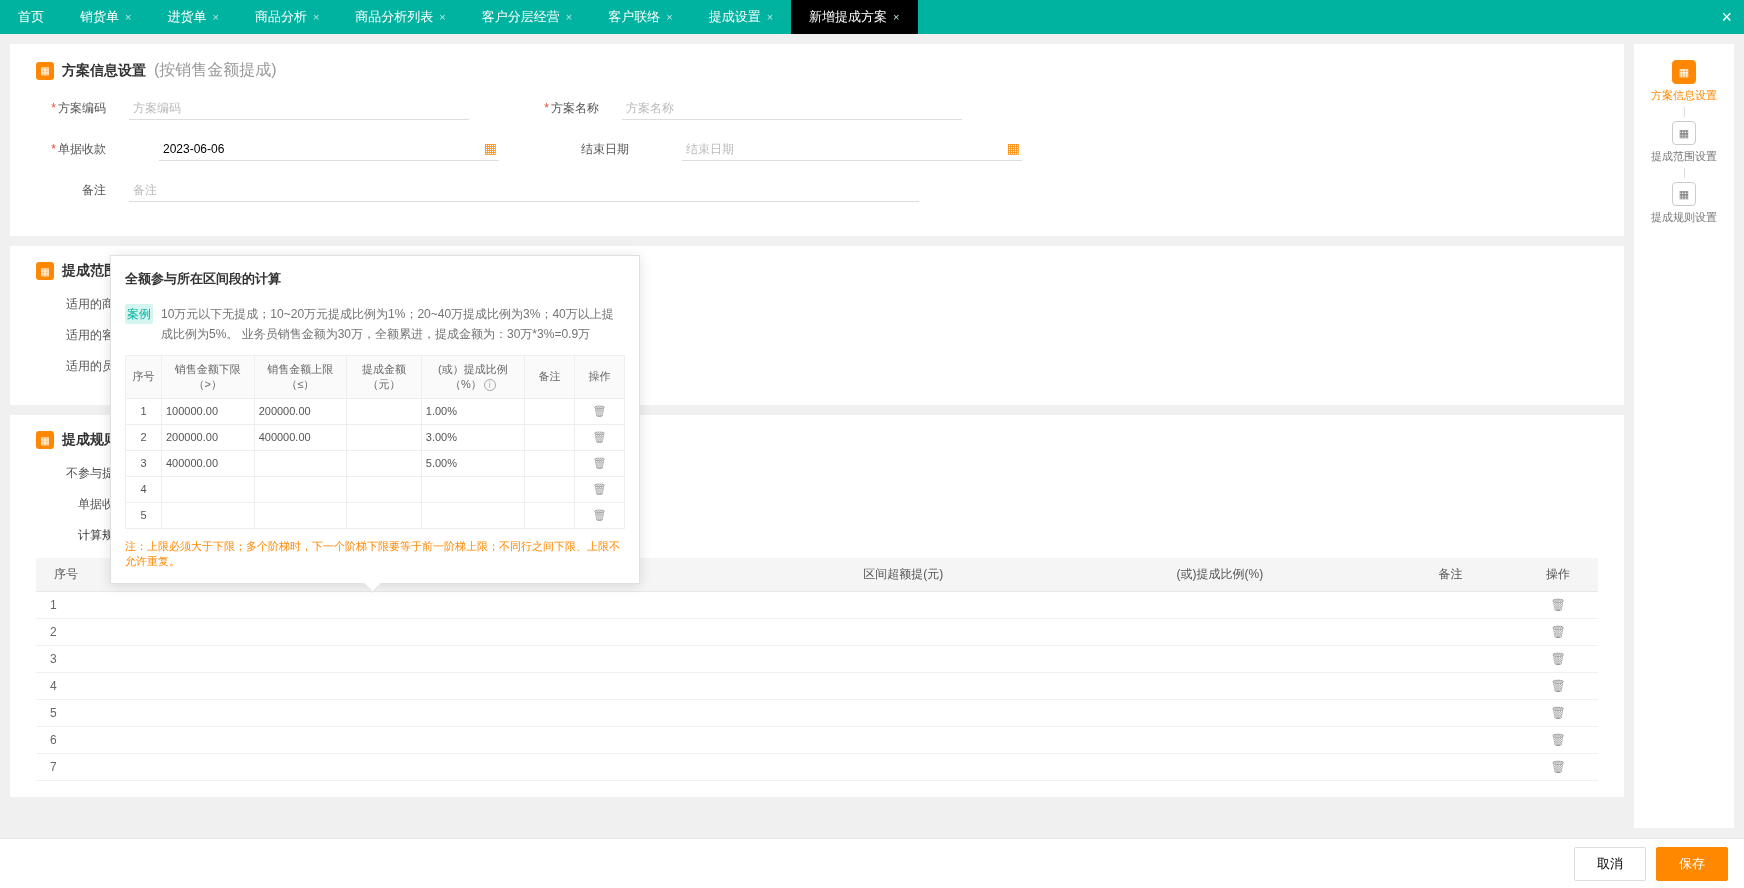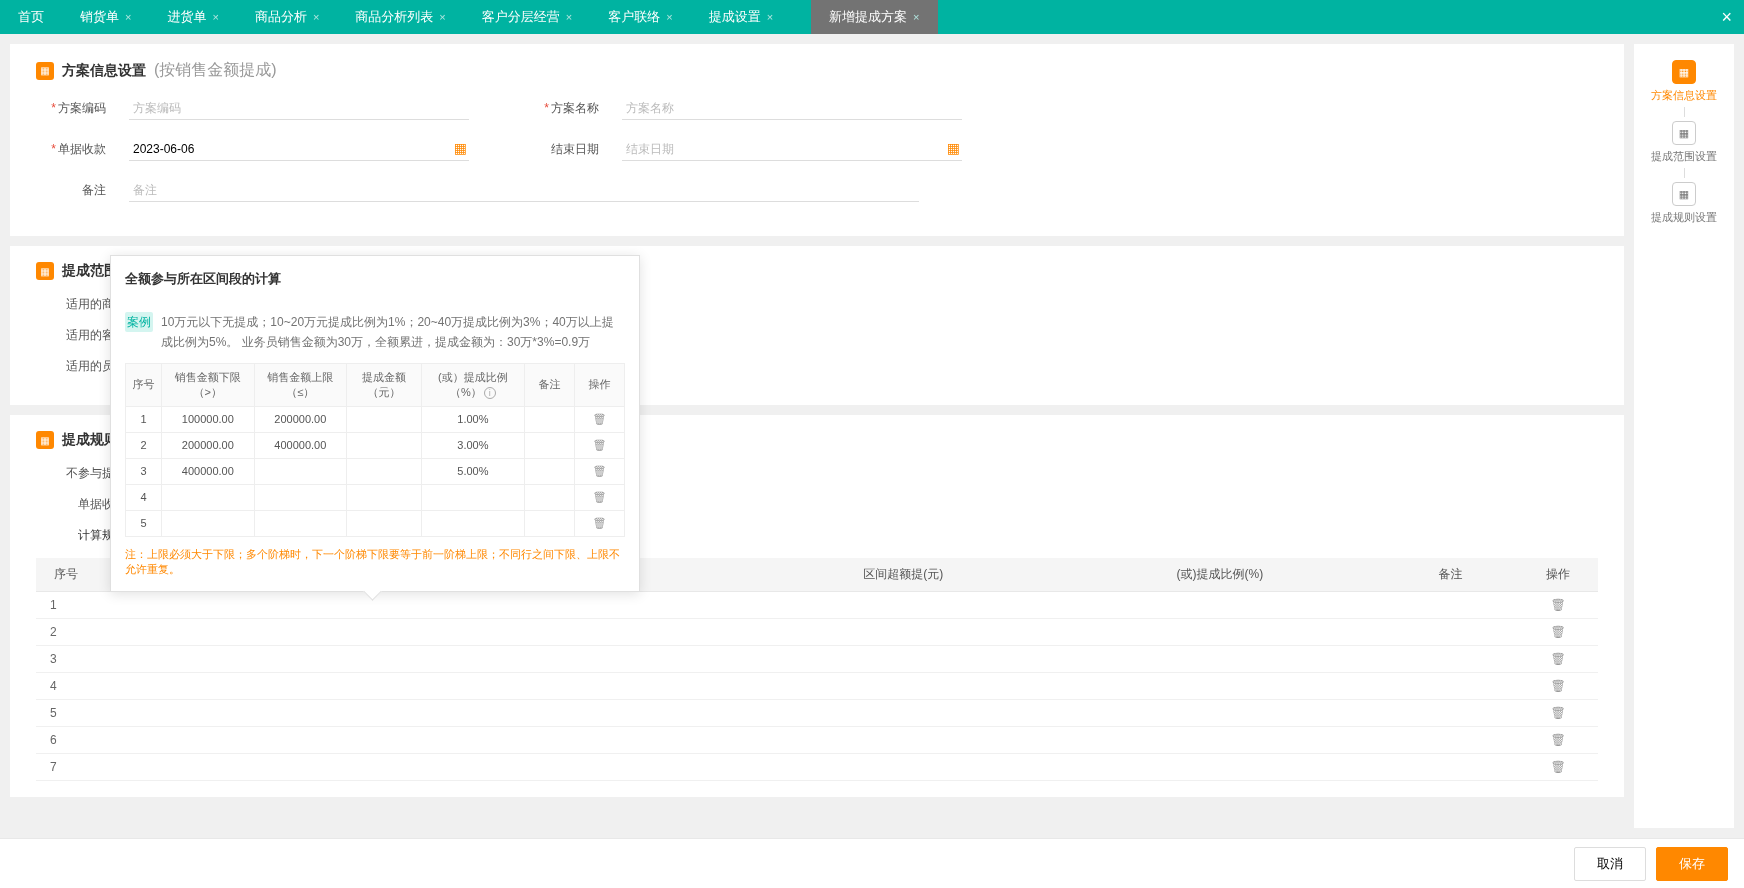--- a/index.html
+++ b/index.html
@@ -1,20 +1,20 @@
 <!DOCTYPE html>
 <html><head>
 <meta charset="utf-8">
 <style>
 * { box-sizing: border-box; margin: 0; padding: 0; }
 body { font-family: "Microsoft YaHei", Arial, sans-serif; font-size: 12px; background: #f0f0f0; color: #333; }
 
 .tab-bar { background: #00b3a1; height: 34px; display: flex; align-items: center; position: relative; }
 .tab { padding: 12px 18px; height: 34px; display: flex; align-items: center; color: #fff; font-size: 13px; cursor: pointer; }
-.tab.active { background: #737373; margin-left: 20px; }
+.tab.active { background: #000000; }
 .tab-close { margin-left: 6px; font-size: 11px; color: #b3e6e0; }
 .tab-bar-close { position: absolute; right: 12px; color: #fff; font-size: 18px; cursor: pointer; }
 
 .page { display: flex; padding: 10px; gap: 10px; height: calc(100vh - 34px - 50px); overflow: auto; }
 .main-col { flex: 1; display: flex; flex-direction: column; gap: 10px; }
 .side-nav { width: 100px; background: #fff; padding: 16px 6px; display: flex; flex-direction: column; align-items: center; gap: 4px; }
 .side-step { display: flex; flex-direction: column; align-items: center; gap: 4px; font-size: 11px; color: #777; }
 .side-step.active { color: #ff8800; }
 .side-icon { width: 24px; height: 24px; border: 1px solid #ccc; border-radius: 4px; display: flex; align-items: center; justify-content: center; }
 .side-step.active .side-icon { border-color: #ff8800; background: #ff8800; color: #fff; }
@@ -25,47 +25,47 @@
 .panel-icon { width: 18px; height: 18px; background: #ff8800; border-radius: 3px; display: inline-flex; align-items: center; justify-content: center; color: #fff; font-size: 10px; }
 .panel-title { font-size: 14px; font-weight: 600; }
 .panel-sub { font-size: 16px; color: #999; }
 
 .form-row { display: flex; gap: 60px; margin-bottom: 18px; }
 .form-item { display: flex; align-items: center; gap: 23px; }
 .form-label { width: 70px; text-align: right; font-size: 12px; color: #555; }
 .req { color: #e74c3c; margin-right: 2px; }
 .form-input { border: none; border-bottom: 1px solid #ddd; padding: 4px; width: 340px; font-size: 12px; outline: none; }
 .form-input::placeholder { color: #bbb; }
-.date-wrap { position: relative; display: inline-block; }
+.date-wrap { position: relative; display: inline-block; margin-left: 30px; }
 .date-icon { position: absolute; right: 2px; top: 2px; color: #ff8800; font-size: 14px; }
 
 .scope-row { margin-bottom: 14px; font-size: 12px; color: #555; }
 .scope-label { display: inline-block; width: 90px; text-align: right; margin-right: 6px; }
 
 .radio-row { display: flex; align-items: center; gap: 20px; margin-bottom: 14px; font-size: 12px; }
 .radio-row-label { width: 90px; text-align: right; }
 .radio-item { display: flex; align-items: center; gap: 4px; }
 input[type=radio] { accent-color: #ff8800; }
 
 .grid { width: 100%; border-collapse: collapse; font-size: 12px; }
 .grid th { background: #f5f5f5; padding: 8px 10px; text-align: center; font-weight: 500; border-bottom: 1px solid #e8e8e8; color: #555; }
 .grid td { padding: 6px 10px; border-bottom: 1px solid #f0f0f0; text-align: center; color: #666; height: 25px; }
 .grid td:first-child { text-align: left; padding-left: 14px; }
 .del-icon { color: #999; cursor: pointer; }
 
 
 .tooltip { position: absolute; left: 110px; top: 255px; width: 530px; background: #fff; border: 1px solid #e0e0e0; box-shadow: 0 2px 12px rgba(0,0,0,0.12); padding: 14px; z-index: 100; }
 .tooltip::before { content: ""; position: absolute; left: 255px; bottom: -7px; width: 12px; height: 12px; background: #fff; border-right: 1px solid #e0e0e0; border-bottom: 1px solid #e0e0e0; transform: rotate(45deg); }
-.tt-title { font-weight: 700; font-size: 13px; margin-bottom: 24px; }
+.tt-title { font-weight: 700; font-size: 13px; margin-bottom: 16px; }
 .tt-example-line { display: flex; gap: 8px; margin-bottom: 10px; font-size: 12px; }
 .tt-tag { background: #d4f5f0; color: #00b3a1; padding: 2px 2px; border-radius: 2px; height: 20px; flex-shrink: 0; }
 .tt-text { color: #737373; line-height: 1.7; }
 .tt-table { width: 100%; border-collapse: collapse; font-size: 11px; margin-bottom: 10px; border: 1px solid #eee; }
 .tt-table th { background: #fafafa; padding: 6px 4px; border: 1px solid #eee; font-weight: 500; color: #666; }
-.tt-table td { padding: 6px 4px; border: 1px solid #eee; text-align: center; color: #555; height: 24px; }
+.tt-table td { padding: 6px 4px; border: 1px solid #eee; text-align: left; color: #555; height: 24px; }
 .tt-table td:first-child { text-align: center; }
 .tt-note { color: #ff8800; font-size: 11px; }
 
 .footer { position: fixed; bottom: 0; left: 0; right: 0; background: #fff; border-top: 1px solid #e8e8e8; height: 50px; display: flex; align-items: center; justify-content: flex-end; padding: 0 16px; gap: 10px; }
 .btn { padding: 7px 22px; border: 1px solid #ddd; background: #fff; cursor: pointer; font-size: 13px; border-radius: 2px; }
 .btn.primary { background: #ff8800; border-color: #ff8800; color: #fff; }
 .info-icon { display: inline-block; width: 12px; height: 12px; border: 1px solid #aaa; border-radius: 50%; font-size: 9px; line-height: 11px; text-align: center; color: #aaa; margin-left: 2px; }
 </style>
 </head>
 <body>

